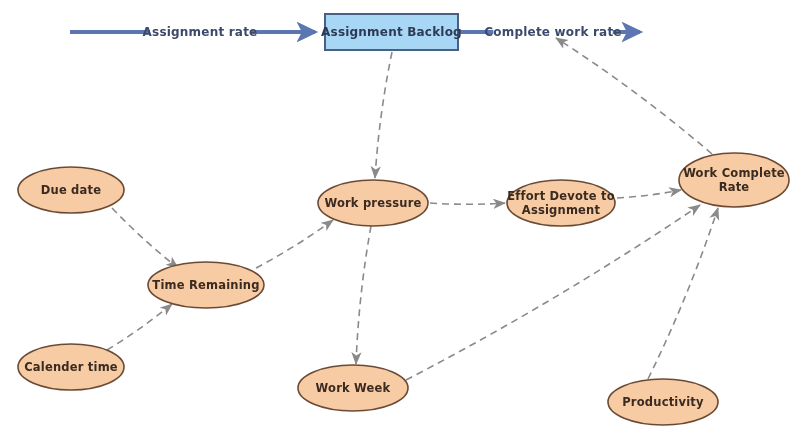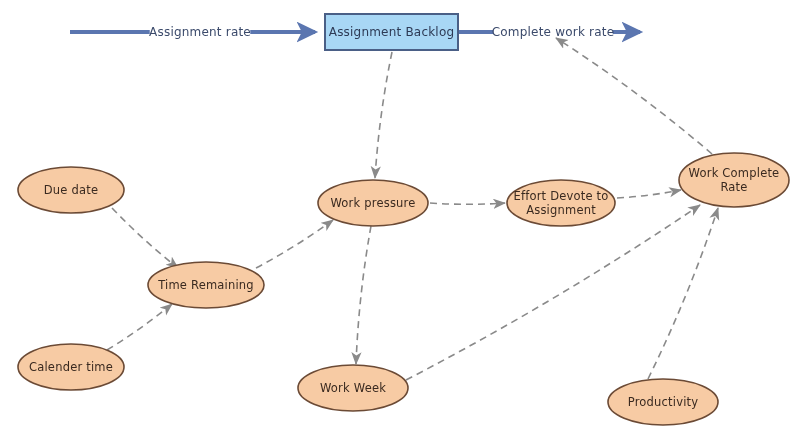--- a/index.html
+++ b/index.html
@@ -2,21 +2,21 @@
 <html><head>
 <meta charset="utf-8">
 <style>
   html,body{margin:0;padding:0;}
   body{
     width:800px;height:436px;
     background:#ffffff;
     font-family:"DejaVu Sans", sans-serif;
     overflow:hidden;
   }
-  #stage{position:relative;width:800px;height:436px;}
+  #stage{position:relative;width:800px;height:436px;font-weight:bold;}
   svg#canvas{position:absolute;inset:0;width:800px;height:436px;}
 
   .node-label{
     font-family:"DejaVu Sans", sans-serif;
     fill:#3a2a20;
     font-size:11.5px;
     text-anchor:middle;
     dominant-baseline:middle;
     letter-spacing:.2px;
     pointer-events:none;

